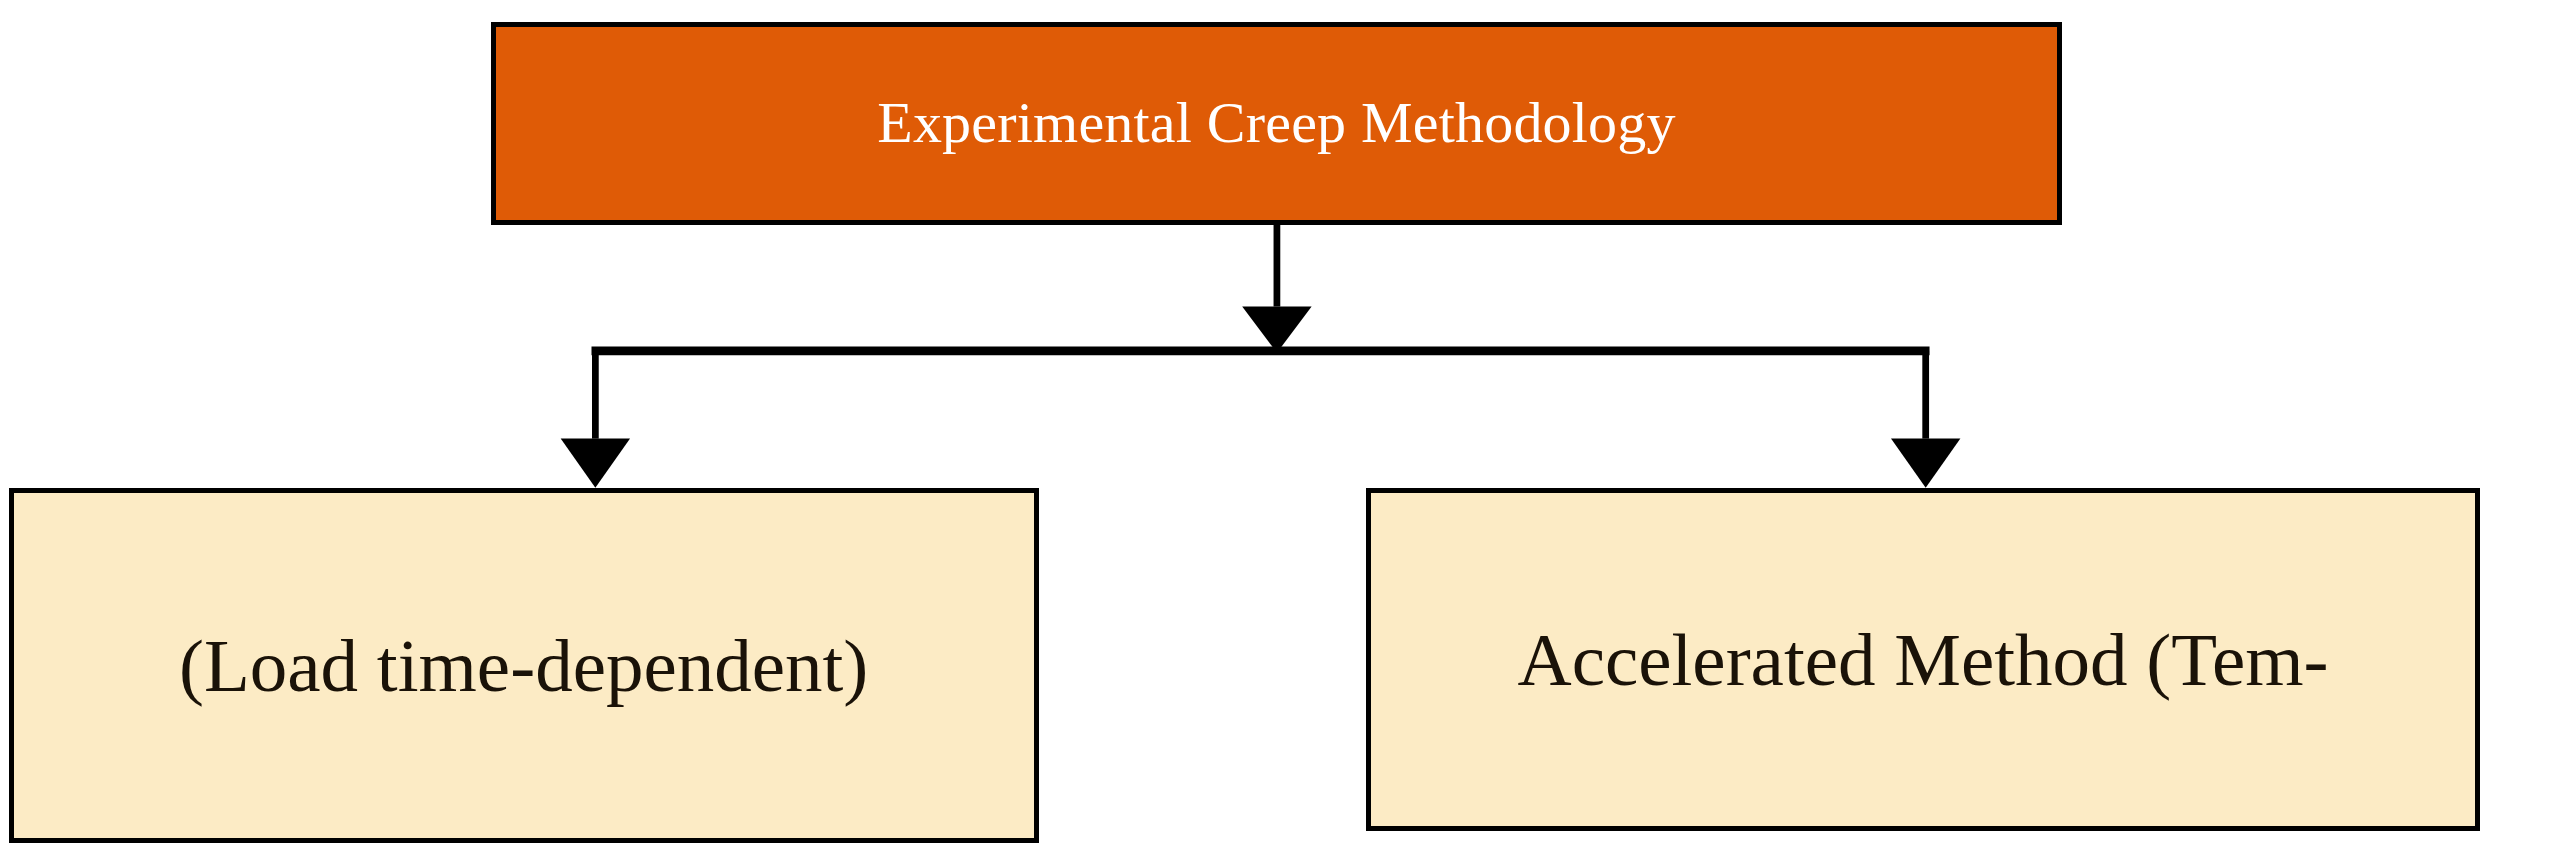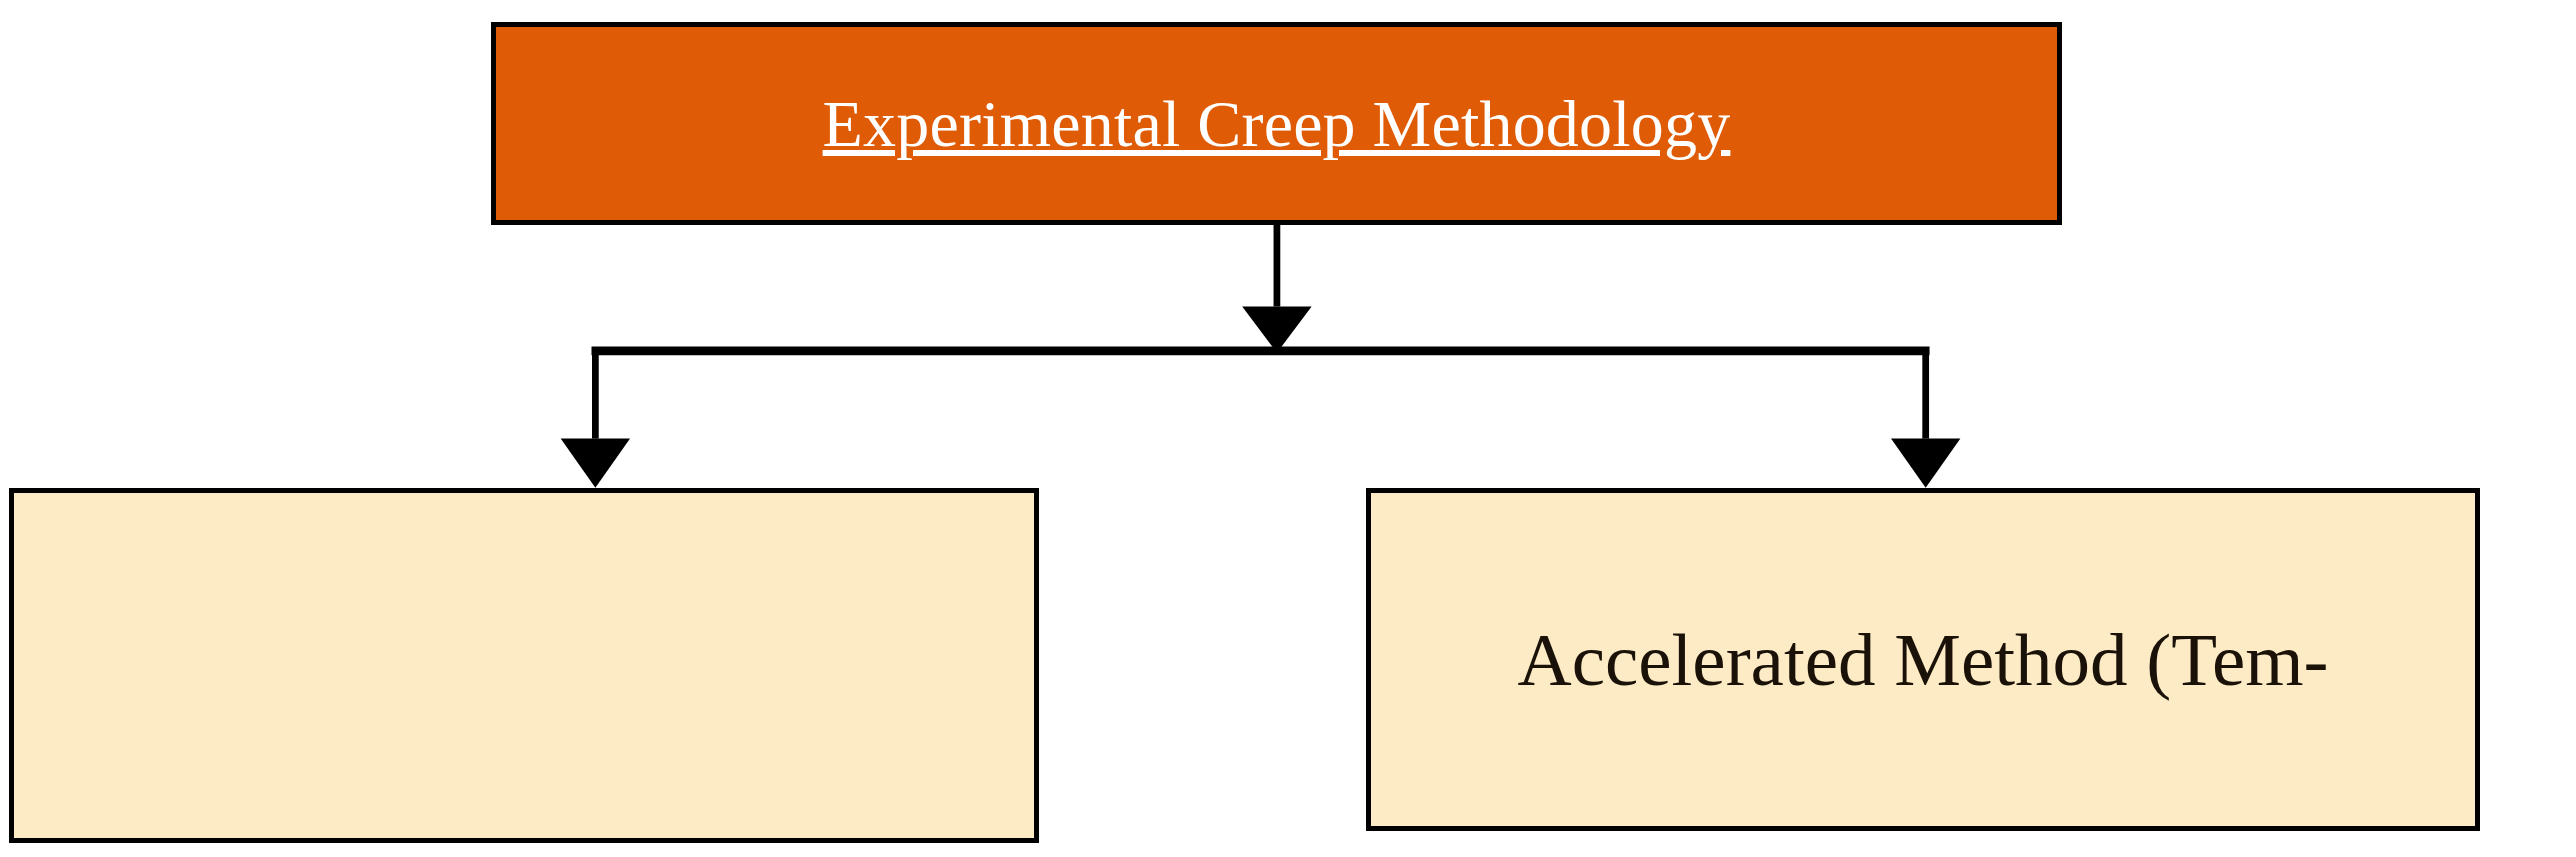--- a/index.html
+++ b/index.html
@@ -32,25 +32,24 @@
 
   #root-node {
     left: 491px;
     top: 22px;
     width: 1571px;
     height: 203px;
     background: #DF5B06;
   }
   #root-node .node-label {
     color: #ffffff;
-    font-size: 66px;
+    font-size: 58px;
     line-height: 1.05;
     letter-spacing: 0.2px;
     white-space: nowrap;
-    text-decoration: underline;
   }
 
   #left-node {
     left: 8.7px;
     top: 488px;
     width: 1030px;
     height: 355px;
     background: #FCEBC5;
   }
 
@@ -106,20 +105,21 @@
       <polygon points="1961,455 2033,455 1997,506 " fill="#000000"></polygon>
     </g>
   </svg>
 
   <div class="node" id="root-node">
     <span class="node-label">Experimental Creep Methodology</span>
   </div>
 
   <div class="node" id="left-node">
     <div class="leaf-label">
+      <span class="line">(Load time-dependent)</span>
     </div>
   </div>
 
   <div class="node" id="right-node">
     <div class="leaf-label">
       <span class="line">Accelerated Method (Tem-</span>
     </div>
   </div>
 
 </div>

